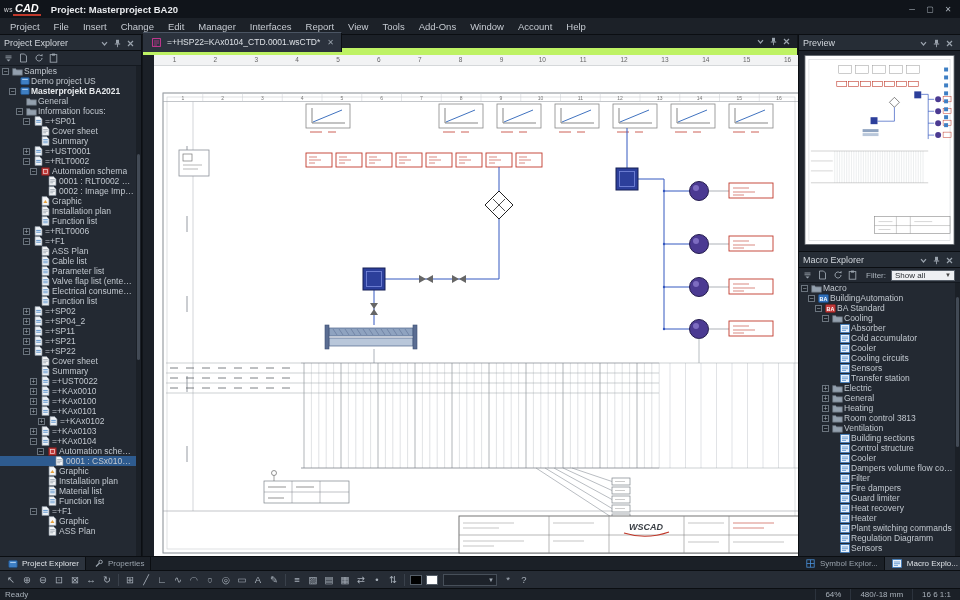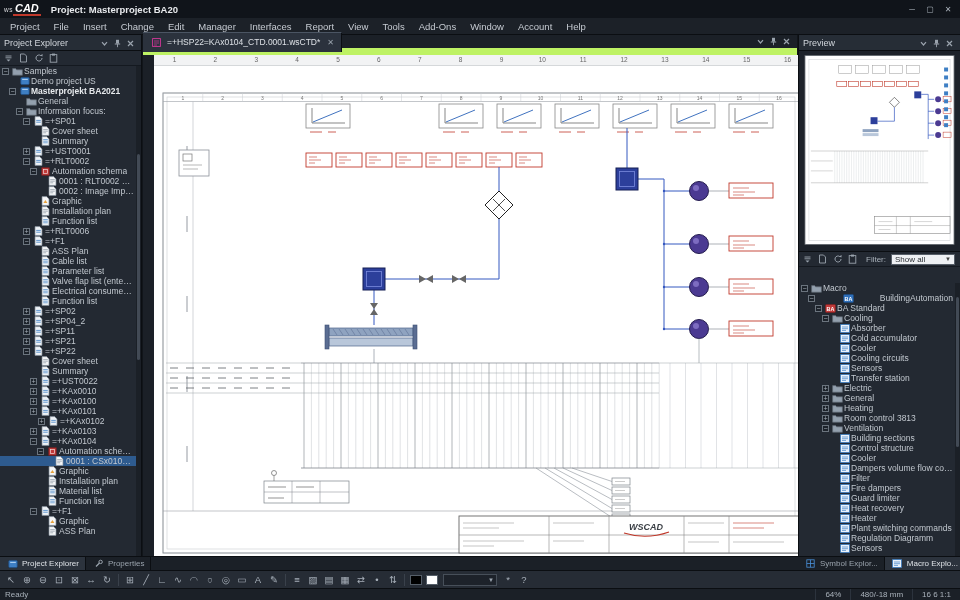--- a/index.html
+++ b/index.html
@@ -1121,20 +1121,38 @@
               <rect x="146" y="32" width="4" height="4" stroke="null" stroke-width="0" fill="#3e7fc4"></rect>
               <rect x="146" y="40" width="4" height="4" stroke="null" stroke-width="0" fill="#3e7fc4"></rect>
               <rect x="146" y="48" width="4" height="4" stroke="null" stroke-width="0" fill="#3e7fc4"></rect>
               <rect x="146" y="56" width="4" height="4" stroke="null" stroke-width="0" fill="#3e7fc4"></rect>
               <rect x="146" y="64" width="4" height="4" stroke="null" stroke-width="0" fill="#3e7fc4"></rect>
               <rect x="146" y="72" width="4" height="4" stroke="null" stroke-width="0" fill="#3e7fc4"></rect>
             </svg>
         </div>
       </div>
       <div class="macro-panel">
+        <div class="panel-header">
+          <span class="ph-title">Macro Explorer</span>
+          <span id="mc-hicons"><span class="icn">
+                <svg width="9" height="9" viewBox="0 0 9 9">
+                  <path d="M2 3.2 L4.5 6 L7 3.2" fill="none" stroke="#9aa3ad" stroke-width="1.2"></path>
+                </svg>
+              </span><span class="icn">
+                <svg width="9" height="9" viewBox="0 0 9 9">
+                  <rect x="3" y="0.8" width="3" height="3.8" fill="#9aa3ad"></rect>
+                  <line x1="1.8" y1="5" x2="7.2" y2="5" stroke="#9aa3ad" stroke-width="1"></line>
+                  <line x1="4.5" y1="5" x2="4.5" y2="8.2" stroke="#9aa3ad" stroke-width="0.9"></line>
+                </svg>
+              </span><span class="icn">
+                <svg width="9" height="9" viewBox="0 0 9 9">
+                  <path d="M2 2 L7 7 M7 2 L2 7" stroke="#9aa3ad" stroke-width="1.2"></path>
+                </svg>
+              </span></span>
+        </div>
         <div class="mini-toolbar" id="mc-toolbar">
             <span class="icn">
               <svg width="9" height="9" viewBox="0 0 9 9">
                 <path d="M1.5 2 h6 M1.5 3.8 h6" stroke="#9aa3ad" stroke-width="0.9"></path>
                 <path d="M2.5 5.6 L4.5 7.6 L6.5 5.6 Z" fill="#9aa3ad"></path>
               </svg>
             </span>
             <span class="icn">
               <svg width="9" height="10" viewBox="0 0 9 10">
                 <path d="M1.5 1 h4 l2 2 v6 h-6 z" fill="none" stroke="#9aa3ad" stroke-width="0.9"></path>
@@ -1161,21 +1179,21 @@
         <div class="tree" id="macro-tree">
             <div class="trow" style="padding-left: 2px;">
               <span class="expander box">−</span>
               <span class="ticon">
                 <svg width="11" height="9" viewBox="0 0 11 9">
                   <path d="M0.6 8.2 V1.6 h3 l1 1.2 h5.8 v5.4 z" fill="#93a0ae" stroke="#5d6670" stroke-width="0.7"></path>
                 </svg>
               </span>
               <span class="tlabel">Macro</span>
             </div>
-            <div class="trow" style="padding-left: 9px; justify-content: space-between;">
+            <div class="trow" style="padding-left: 9px;">
               <span class="expander box">−</span>
               <span class="ticon">
                 <svg width="11" height="9" viewBox="0 0 11 9">
                   <rect x="0.5" y="0.5" width="10" height="8" rx="1" fill="#2f6fba" stroke="#1c4a80" stroke-width="0.7"></rect>
                   <text x="5.5" y="6.5" font-size="5.4" font-family="Liberation Sans, sans-serif" font-weight="bold" fill="#fff" text-anchor="middle">BA</text>
                 </svg>
               </span>
               <span class="tlabel">BuildingAutomation</span>
             </div>
             <div class="trow" style="padding-left: 16px;">

